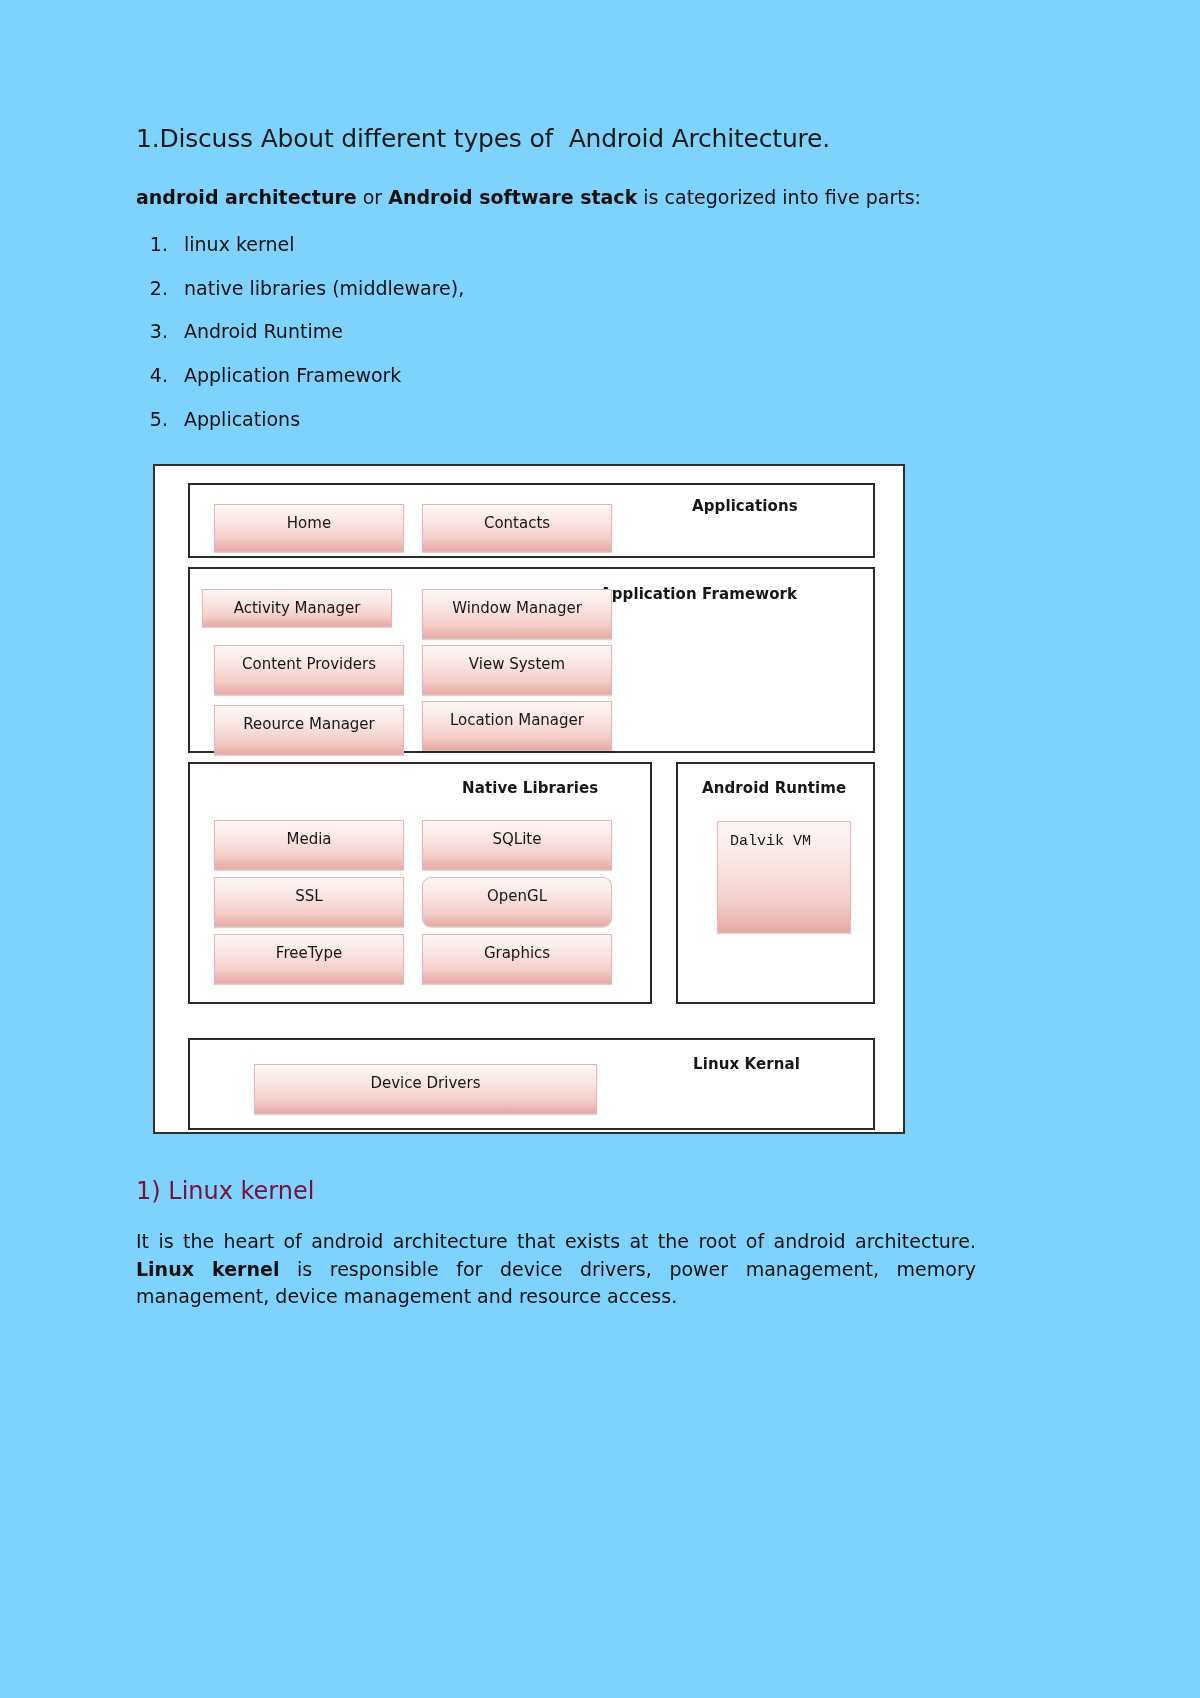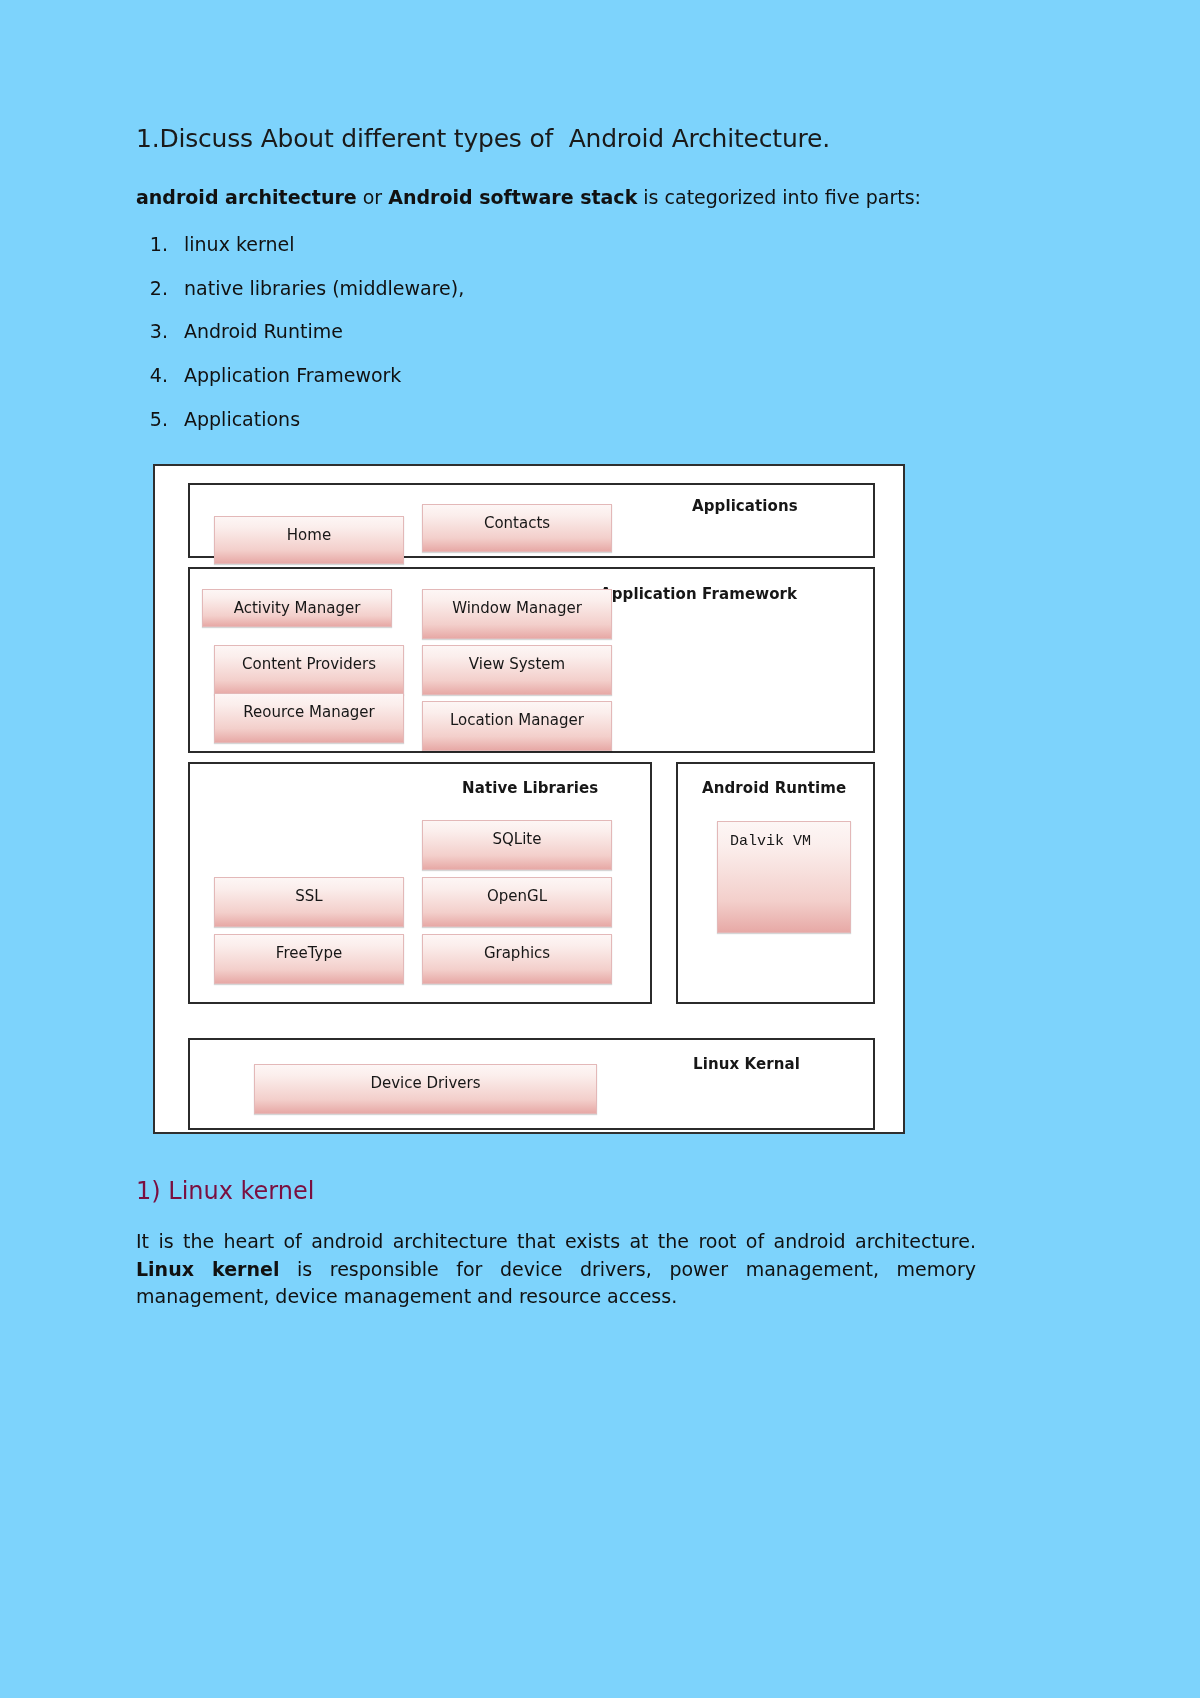--- a/index.html
+++ b/index.html
@@ -148,39 +148,40 @@
       <li>Android Runtime</li>
       <li>Application Framework</li>
       <li>Applications</li>
     </ol>
 
     <div class="diagram-wrap">
       <div class="diagram-inner">
 
         <div class="band" style="left:0px; top:0px; width:687px; height:75px;">
           <div class="band-label" style="left:502px; top:12px;">Applications</div>
-          <div class="cell" style="left:24px; top:19px; width:190px; height:48px;margin-top:12px;">Home</div>
+          <div class="cell" style="left:24px; top:19px; width:190px; height:48px;">Home</div>
           <div class="cell" style="left:232px; top:19px; width:190px; height:48px;">Contacts</div>
         </div>
 
         <div class="band" style="left:0px; top:84px; width:687px; height:186px;">
           <div class="band-label" style="left:410px; top:16px;">Application Framework</div>
           <div class="cell" style="left:12px; top:20px; width:190px; height:38px;">Activity Manager</div>
           <div class="cell" style="left:232px; top:20px; width:190px; height:50px;">Window Manager</div>
           <div class="cell" style="left:24px; top:76px; width:190px; height:50px;">Content Providers</div>
           <div class="cell" style="left:232px; top:76px; width:190px; height:50px;">View System</div>
-          <div class="cell" style="left:24px; top:124px; width:190px; height:50px;">Reource Manager</div>
+          <div class="cell" style="left:24px; top:136px; width:190px; height:50px;">Reource Manager</div>
           <div class="cell" style="left:232px; top:132px; width:190px; height:50px;">Location Manager</div>
         </div>
 
         <div class="band" style="left:0px; top:279px; width:464px; height:242px;">
           <div class="band-label" style="left:272px; top:15px;">Native Libraries</div>
+          <div class="cell" style="left:24px; top:56px; width:190px; height:50px;">Media</div>
           <div class="cell" style="left:232px; top:56px; width:190px; height:50px;">SQLite</div>
           <div class="cell" style="left:24px; top:113px; width:190px; height:50px;">SSL</div>
-          <div class="cell" style="left:232px; top:113px; width:190px; height:50px;">OpenGL</div>
+          <div class="cell" style="left:232px; top:113px; width:190px; height:50px;border-radius:9px;">OpenGL</div>
           <div class="cell" style="left:24px; top:170px; width:190px; height:50px;">FreeType</div>
           <div class="cell" style="left:232px; top:170px; width:190px; height:50px;">Graphics</div>
         </div>
 
         <div class="band" style="left:488px; top:279px; width:199px; height:242px;">
           <div class="band-label" style="left:24px; top:15px;">Android Runtime</div>
           <div class="cell tall" style="left:39px; top:57px; width:134px; height:112px;font-family:Liberation Mono, monospace;">Dalvik VM</div>
         </div>
 
         <div class="band" style="left:0px; top:555px; width:687px; height:92px;">

